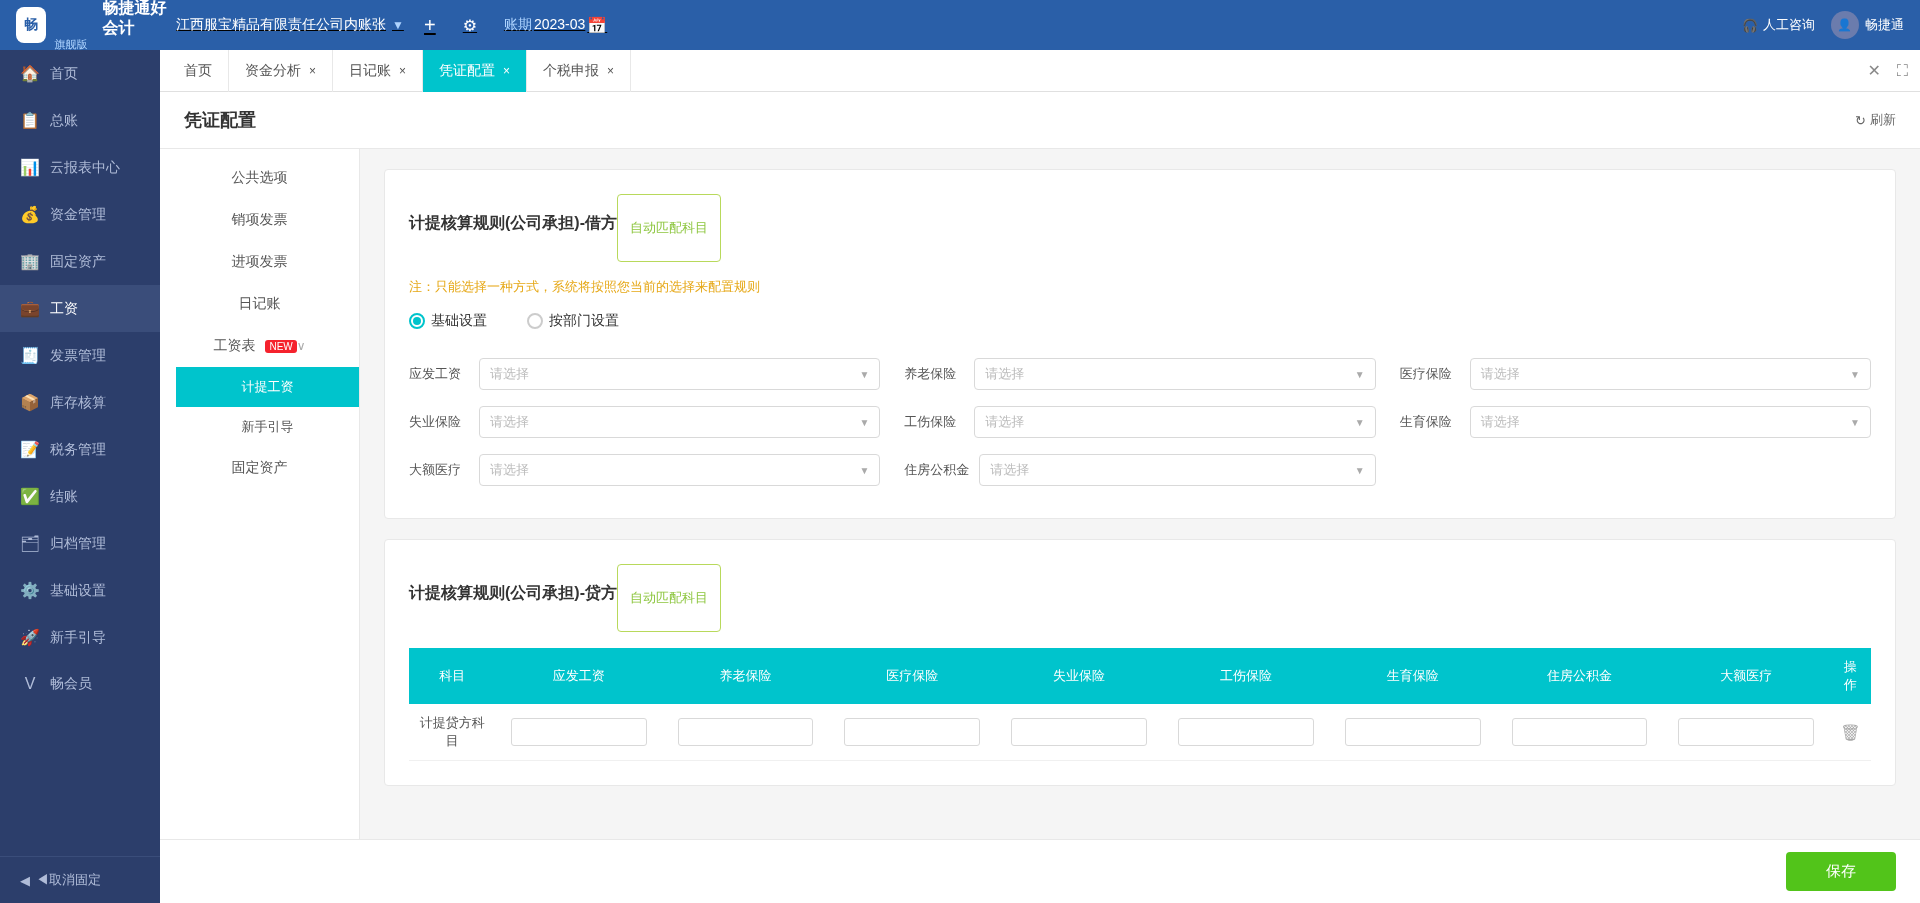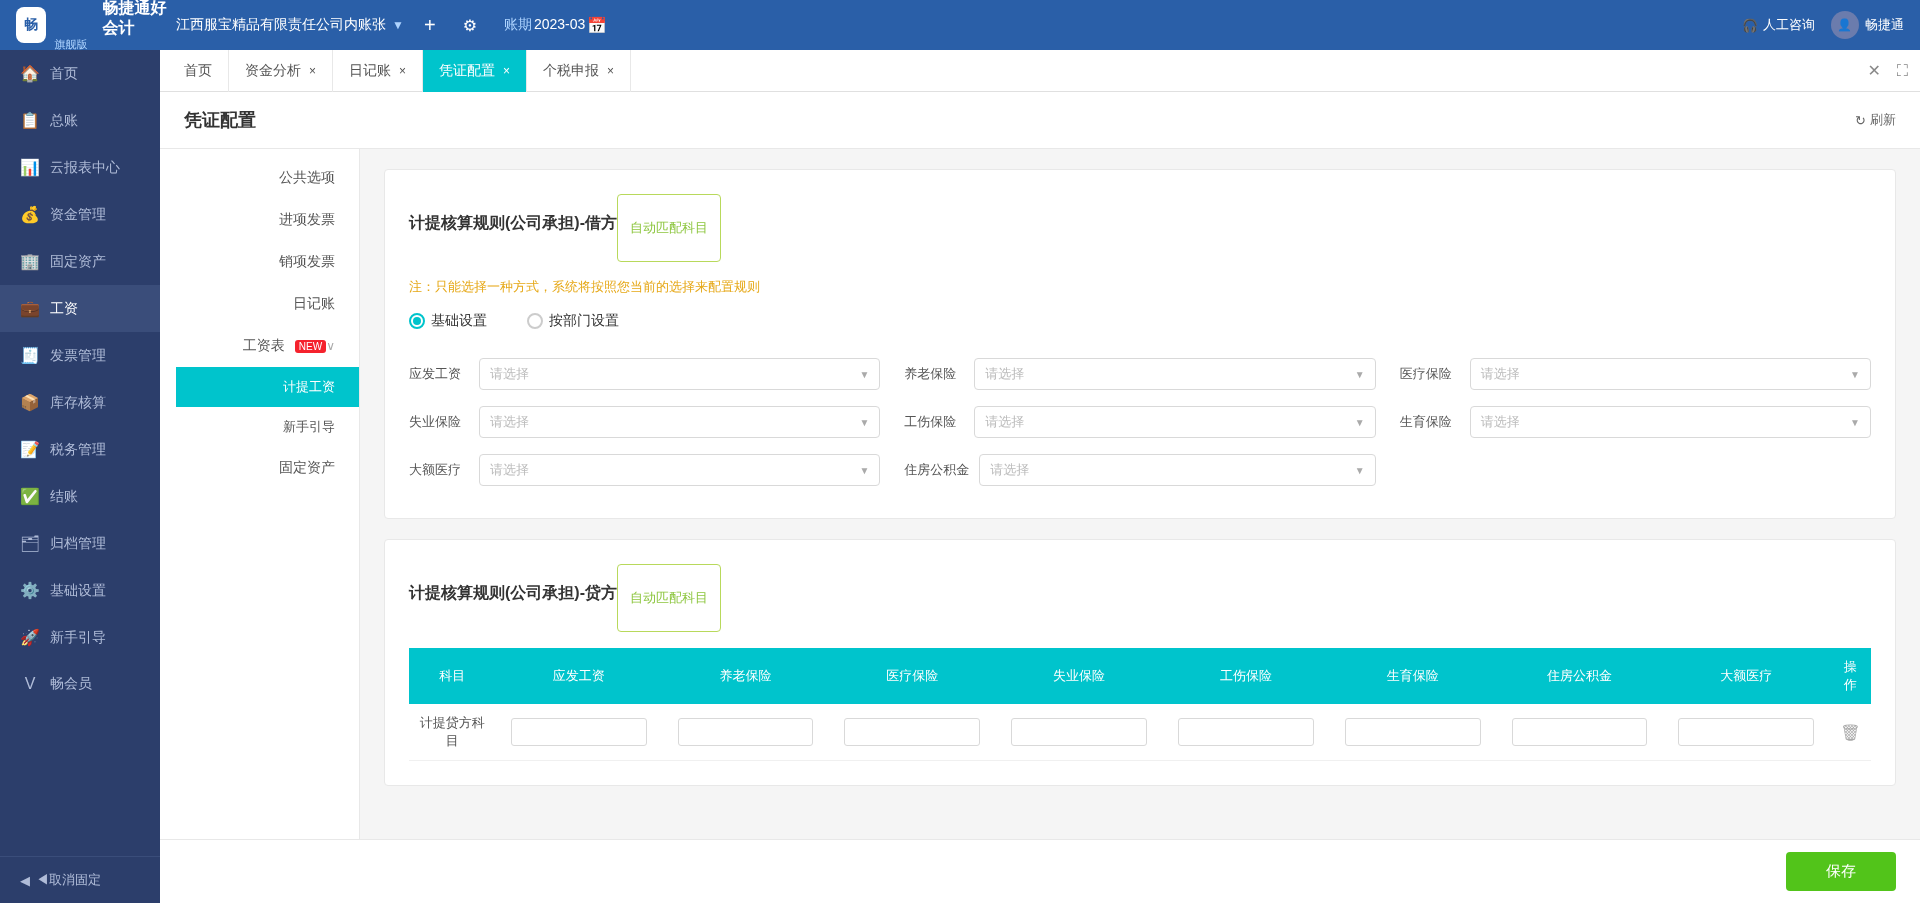--- a/index.html
+++ b/index.html
@@ -23,21 +23,21 @@
     .logo-icon {
       width: 36px; height: 36px;
       background: #fff;
       border-radius: 8px;
       display: flex; align-items: center; justify-content: center;
       font-weight: bold; color: #2a5fa8; font-size: 14px;
     }
     .logo-text { color: #fff; font-size: 16px; font-weight: bold; line-height: 1.2; padding-left: 48px; }
     .logo-sub { color: #aed4ff; font-size: 11px; }
     .top-bar-middle {
-      display: flex; align-items: center; gap: 12px; flex: 1;
+      display: flex; align-items: center; gap: 12px; flex: 1; text-decoration: underline;
     }
     .company-select {
       display: flex; align-items: center; gap: 6px;
       color: #fff; font-size: 14px; cursor: pointer;
     }
     .chevron-down { color: #aed4ff; font-size: 12px; }
     .add-btn {
       width: 28px; height: 28px;
       background: transparent; border: none;
       color: #fff; font-size: 20px; cursor: pointer;
@@ -181,21 +181,21 @@
       border-right: 1px solid #e8e8e8;
       overflow-y: auto;
       flex-shrink: 0;
       padding: 8px 0;
     }
     .left-nav-item {
       padding: 12px 24px;
       font-size: 14px;
       color: #555;
       cursor: pointer;
-      display: flex; align-items: center; justify-content: flex-end;
+      display: flex; align-items: center; justify-content: center;
     }
     .left-nav-item.active {
       background: #00c4cc;
       color: #fff;
     }
     .left-nav-item .new-badge {
       background: #f5222d;
       color: #fff;
       font-size: 10px;
       padding: 1px 4px;
@@ -506,24 +506,24 @@
         </button>
       </div>
 
       <div class="body-layout">
 
         <div class="left-nav">
           <div class="left-nav-item">
             <span>公共选项</span>
           </div>
           <div class="left-nav-item">
+            <span>销项发票</span>
+          </div>
+          <div class="left-nav-item">
             <span>进项发票</span>
-          </div>
-          <div class="left-nav-item">
-            <span>销项发票</span>
           </div>
           <div class="left-nav-item">
             <span>日记账</span>
           </div>
           <div class="left-nav-item">
             <div style="display:flex;align-items:center;gap:6px;">
               <span>工资表</span>
               <span class="new-badge">NEW</span>
             </div>
             <span style="color:#aaa;font-size:12px;">∨</span>

